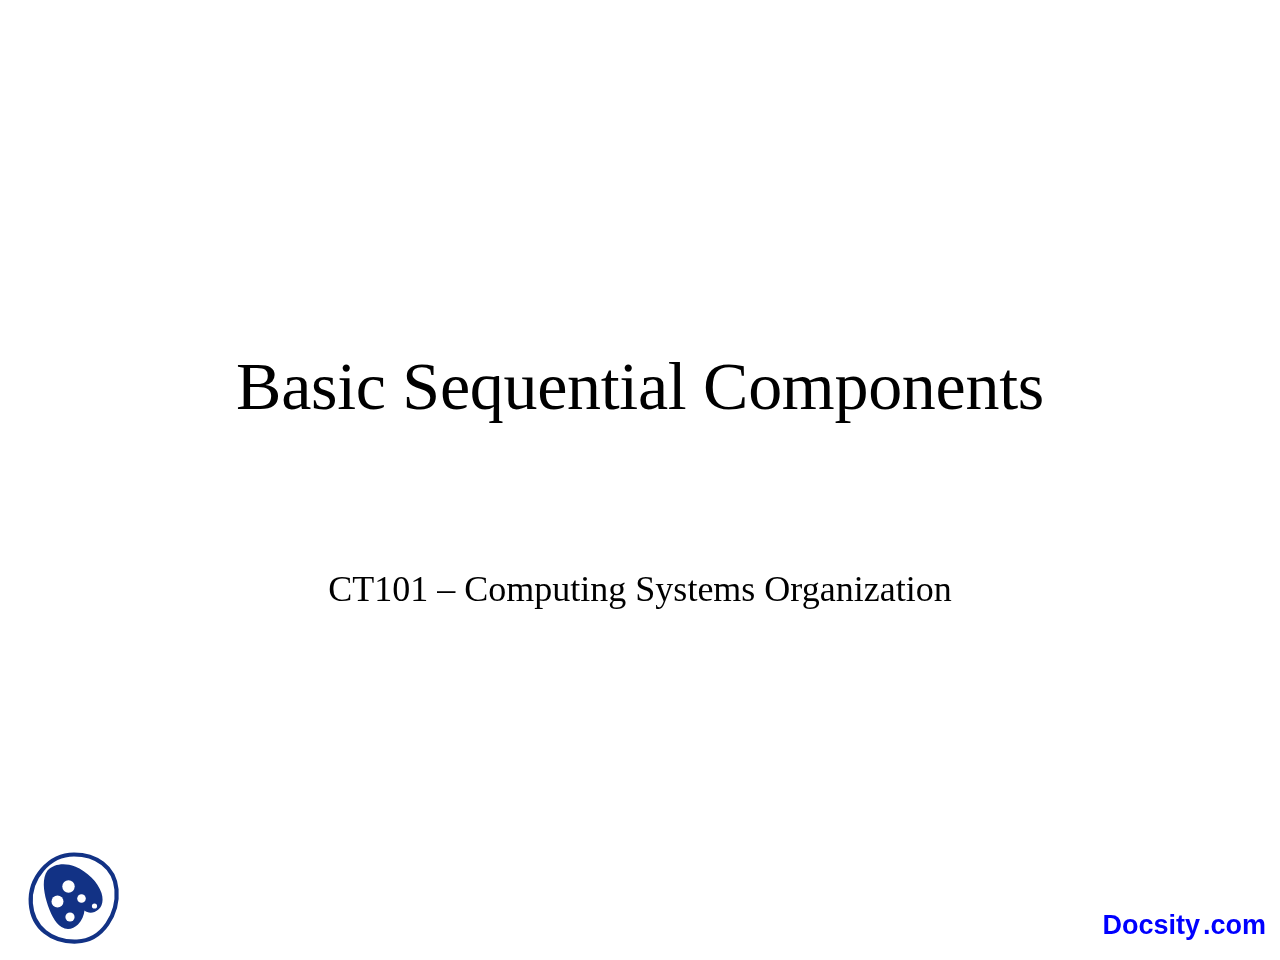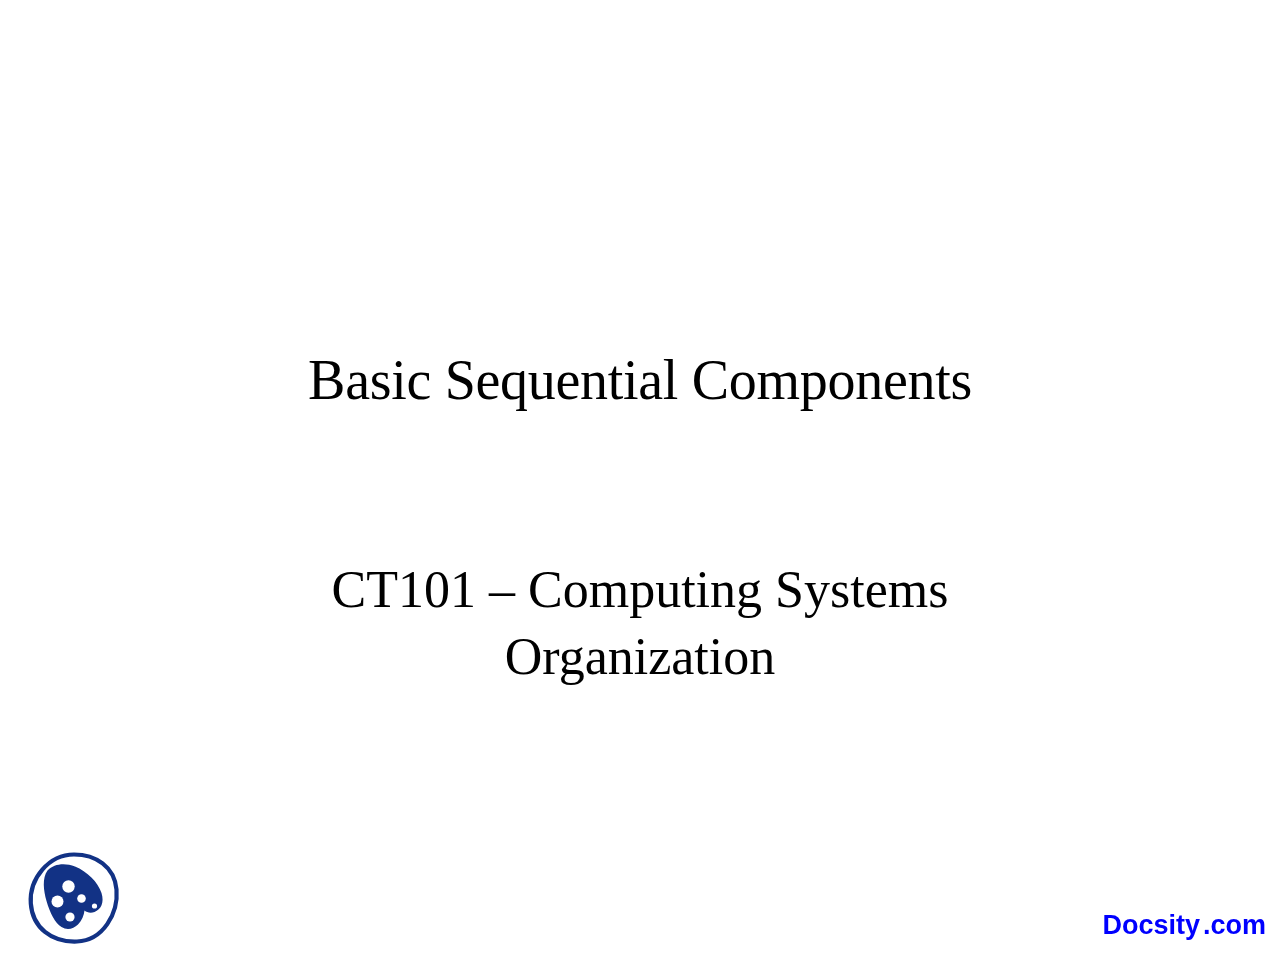--- a/index.html
+++ b/index.html
@@ -24,40 +24,40 @@
     position: absolute;
     left: 90px;
     top: 352px;
     width: 1100px;
     text-align: center;
   }
   #slide-title {
     margin: 0;
     font-family: "Liberation Serif", "DejaVu Serif", serif;
     font-weight: 400;
-    font-size: 56px;
+    font-size: 68px;
     line-height: 1.0;
     color: #000000;
     letter-spacing: -0.3px;
     white-space: nowrap;
   }
 
   
   #subtitle-block {
     position: absolute;
     left: 290px;
     top: 556px;
     width: 700px;
     text-align: center;
   }
   #slide-subtitle {
     margin: 0;
     font-family: "Liberation Serif", "DejaVu Serif", serif;
     font-weight: 400;
-    font-size: 52px;
+    font-size: 36px;
     line-height: 67px;
     color: #000000;
   }
 
   
   #brand-logo {
     position: absolute;
     left: 27px;
     top: 851px;
     width: 94px;

